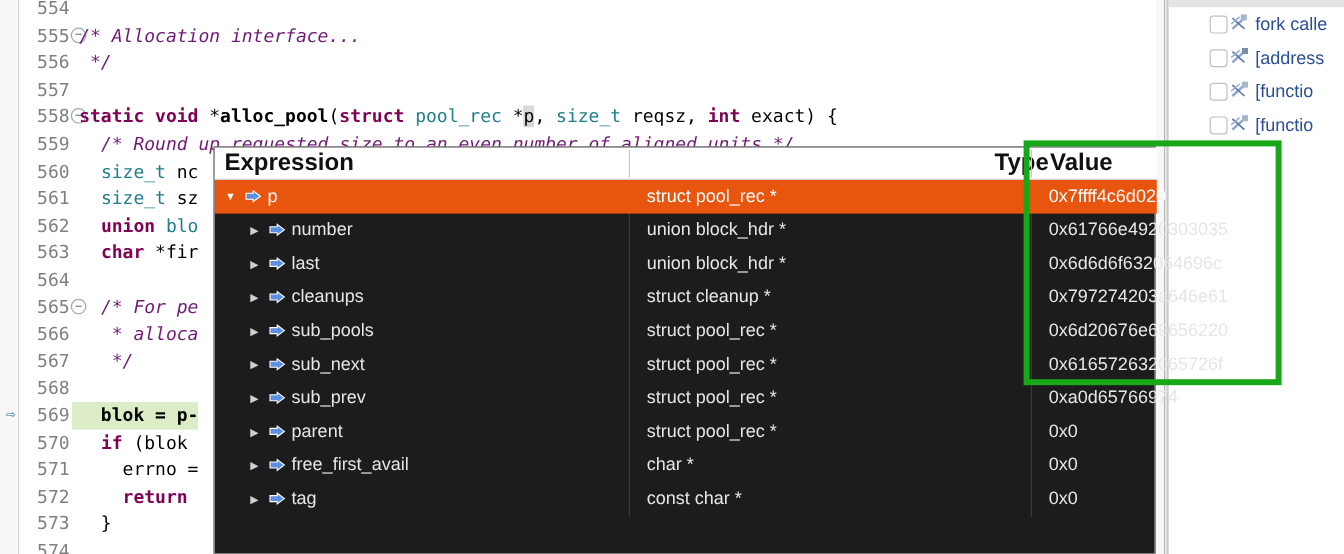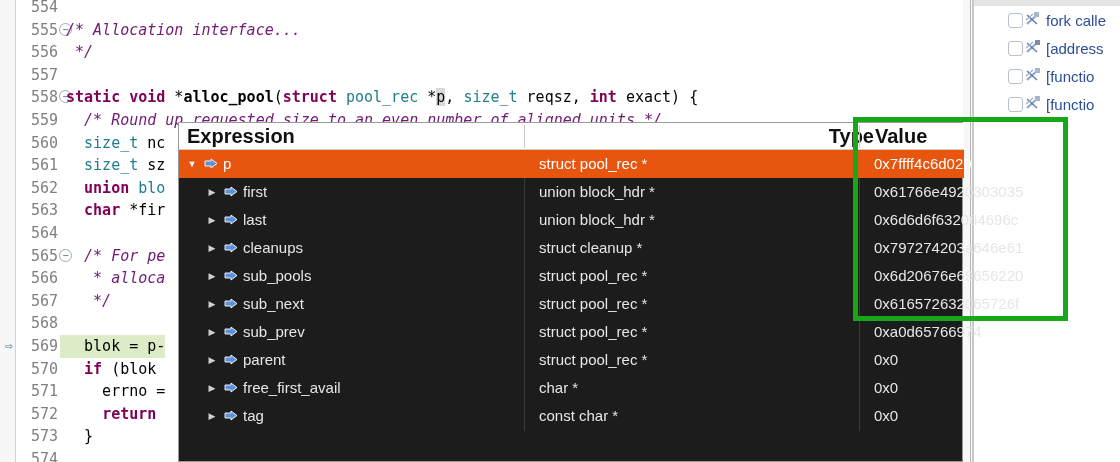--- a/index.html
+++ b/index.html
@@ -26,21 +26,21 @@
   }
   .code-lines {
     position: absolute; left: 0; top: -4px; width: 972px;
     font-family: "DejaVu Sans Mono", monospace;
     font-size: 15px;
   }
   .code-line {
     position: relative; height: 22.6px; line-height: 22.6px;
     white-space: pre;
   }
-  .code-line.current .ln-text-wrap { background: #dbecc6; }
+  .code-line.current .ln-text-wrap { background: #dbecc6; font-weight: bold; }
   .ln-marker {
     position: absolute; left: 0; top: 0; width: 18px; height: 22.6px;
     text-align: center; color: #2a6fa8; font-size: 13px;
   }
   .ln-num {
     position: absolute; left: 16px; top: 0; width: 42px; height: 22.6px;
     text-align: right; color: #808080; font-size: 15px;
     font-family: "DejaVu Sans Mono", monospace;
   }
   .ln-fold {
@@ -247,21 +247,21 @@
             </svg></span>
           <span class="vname" style="left: 44px;">p</span>
           <span class="vtype">struct pool_rec *</span>
           <span class="vvalue">0x7ffff4c6d020</span>
         </div>
         <div class="vrow" style="top: 28px;">
           <span class="twisty" style="left: 26px;">▶</span>
           <span class="vicon" style="left: 44px;"><svg viewBox="0 0 16 16" width="16" height="16">
               <path d="M2 5 H8 V3 L14 7.5 L8 12 V10 H2 Z" fill="#5b8fe0" stroke="#ffffff" stroke-width="0.9"></path>
             </svg></span>
-          <span class="vname" style="left: 64px;">first</span>
+          <span class="vname" style="left: 64px;">number</span>
           <span class="vtype">union block_hdr *</span>
           <span class="vvalue">0x61766e4920303035</span>
         </div>
         <div class="vrow" style="top: 56px;">
           <span class="twisty" style="left: 26px;">▶</span>
           <span class="vicon" style="left: 44px;"><svg viewBox="0 0 16 16" width="16" height="16">
               <path d="M2 5 H8 V3 L14 7.5 L8 12 V10 H2 Z" fill="#5b8fe0" stroke="#ffffff" stroke-width="0.9"></path>
             </svg></span>
           <span class="vname" style="left: 64px;">last</span>
           <span class="vtype">union block_hdr *</span>

